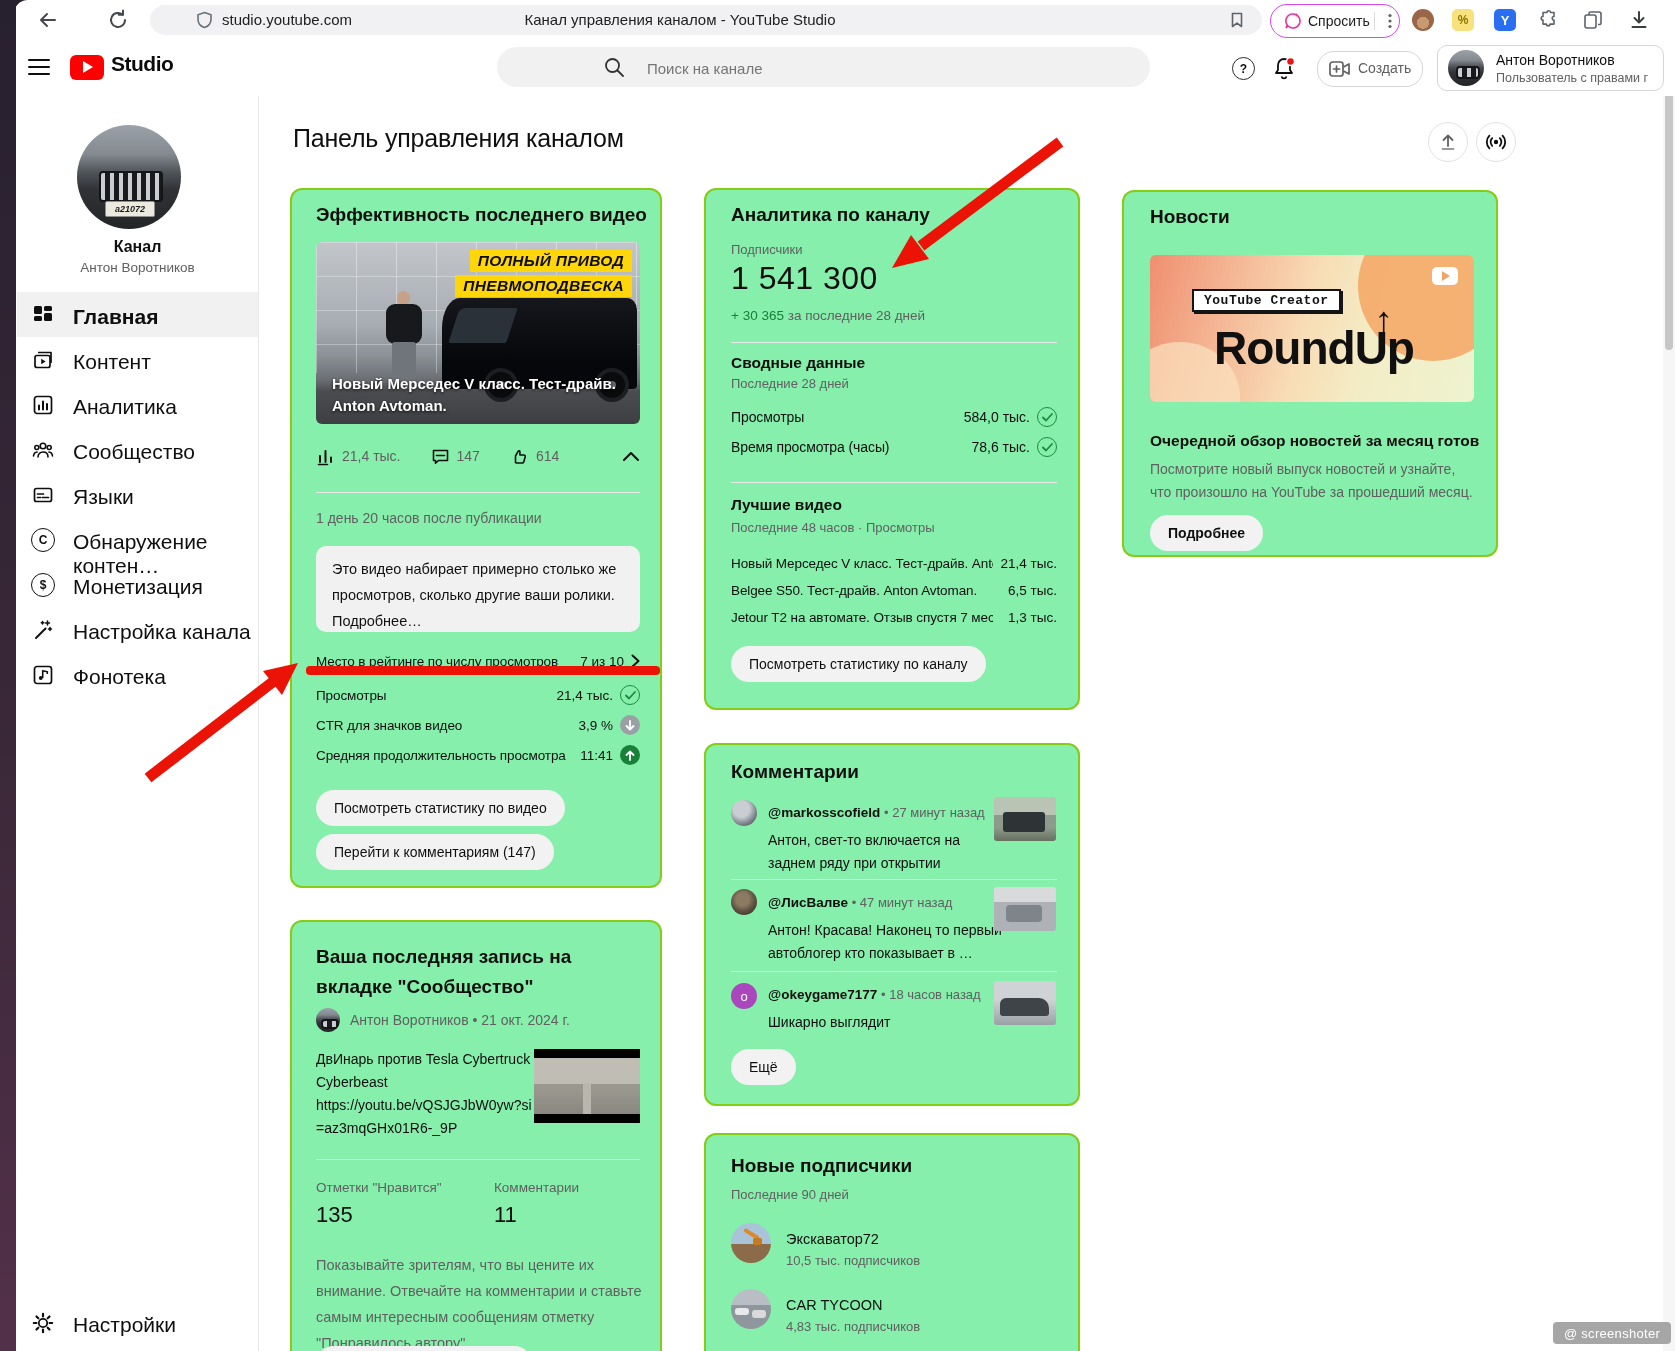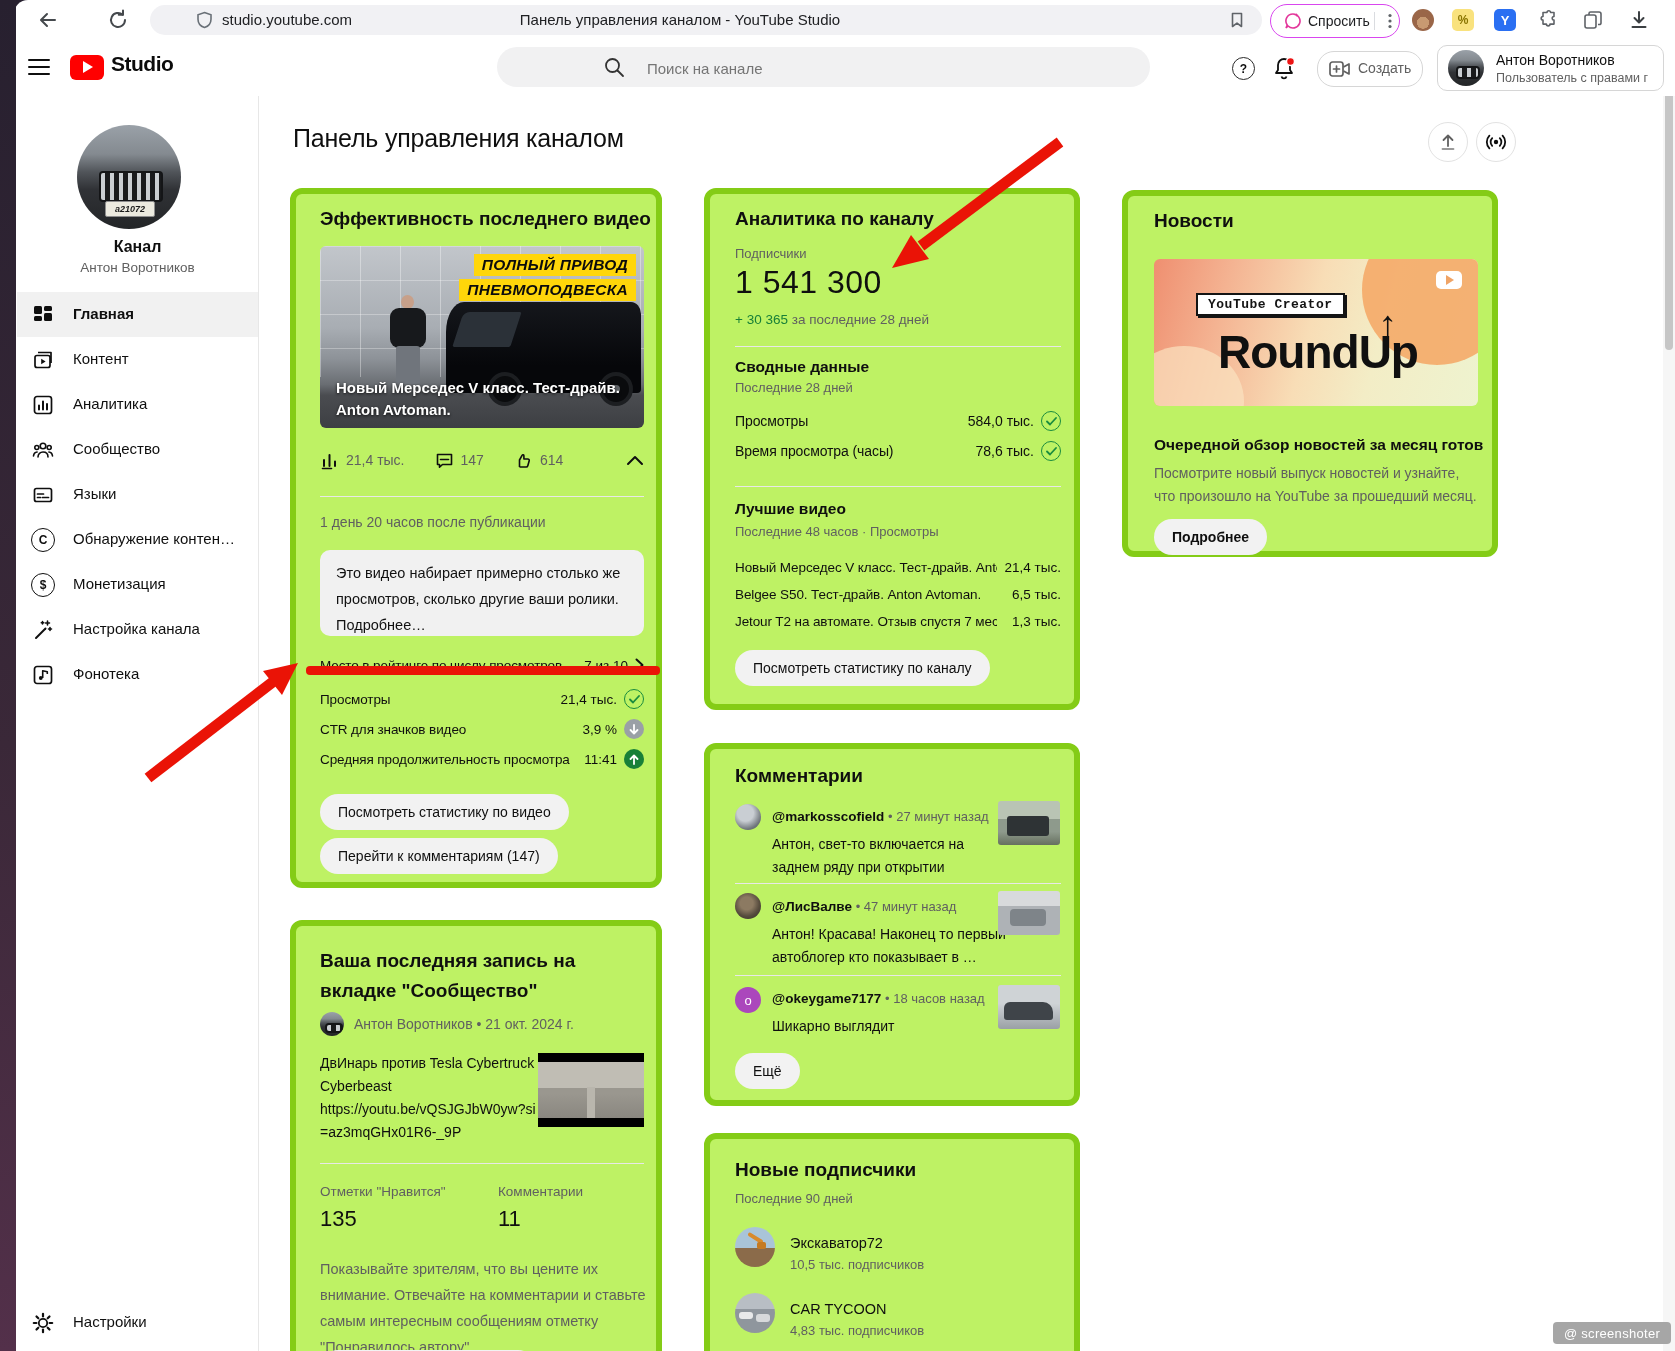--- a/index.html
+++ b/index.html
@@ -28,30 +28,30 @@
   #createbtn{left:1317px;top:51px;width:104px;height:34px;border:1px solid #d6d6d6;border-radius:17px;background:#fff;color:#606060;}
   #userchip{left:1437px;top:45px;width:225px;height:44px;border:1px solid #d6d6d6;border-radius:10px;background:#fff;overflow:hidden;}
   
   #side-sep{left:258px;top:96px;width:1px;height:1255px;background:#e7e7e7;}
   .jeep{border-radius:50%;overflow:hidden;background:linear-gradient(180deg,#9aa1a8 0%,#848a90 28%,#51555a 45%,#303236 62%,#232527 100%);}
   .jeep .grille{position:absolute;left:21%;top:44%;width:58%;height:26%;border-radius:4px;
       background:repeating-linear-gradient(90deg,#caced2 0 4px,#191a1c 4px 9px);border:2px solid #141517;}
   .jeep .plate{position:absolute;left:27%;top:73%;width:46%;height:14%;background:#eceadf;border:1px solid #8d8d8d;border-radius:2px;
       display:flex;align-items:center;justify-content:center;font-weight:700;font-style:italic;color:#1c1c1c;}
   .navitem{left:17px;width:241px;height:45px;}
-  .navlabel{position:absolute;left:56px;top:13px;font-size:15px;color:#0f0f0f;}
+  .navlabel{position:absolute;left:56px;top:13px;font-size:21px;color:#0f0f0f;}
   .navic{position:absolute;left:14px;top:11px;width:24px;height:24px;color:#0f0f0f;}
   .glyphic{border:1.8px solid #0f0f0f;border-radius:50%;box-sizing:border-box;display:flex;align-items:center;justify-content:center;
       font-size:12px;font-weight:700;color:#0f0f0f;}
   
   #pagetitle{left:293px;top:124px;font-size:25px;font-weight:400;letter-spacing:-0.2px;}
   .circbtn{width:38px;height:38px;border-radius:50%;border:1px solid #e2e2e2;background:#fff;display:flex;align-items:center;justify-content:center;}
   #scroll-track{left:1663px;top:41px;width:12px;height:1310px;background:#f6f6f6;}
   #scroll-thumb{left:1665px;top:60px;width:8px;height:290px;border-radius:4px;background:#c6c6c6;}
-  .card{position:absolute;background:#bef264;border:6px solid #84cc16;border-radius:12px;box-sizing:border-box;}
+  .card{position:absolute;background:#86efac;border:2px solid #84cc16;border-radius:12px;box-sizing:border-box;}
   .ctitle{position:absolute;left:24px;font-size:19px;font-weight:700;}
   .grey{color:#606060;}
   .divider{position:absolute;height:1px;background:#e8e8e8;}
   .pill{position:absolute;height:36px;line-height:36px;border-radius:18px;background:#f2f2f2;padding:0 18px;
         font-size:14px;font-weight:500;color:#0f0f0f;white-space:nowrap;}
   .mrow{position:absolute;left:24px;width:324px;height:22px;display:flex;align-items:center;justify-content:space-between;}
   .mrow .lbl{font-size:13.5px;white-space:nowrap;letter-spacing:-0.1px;}
   .mrow .val{display:flex;align-items:center;gap:7px;font-size:13.5px;white-space:nowrap;}
   .indic{width:20px;height:20px;border-radius:50%;display:flex;align-items:center;justify-content:center;flex:0 0 20px;}
   
@@ -109,21 +109,21 @@
   <svg class="abs tool-ic" style="left:106px;top:8px;z-index:5" width="24" height="24" viewBox="0 0 24 24">
       <path d="M19 12a7 7 0 1 1-2.3-5.2" fill="none" stroke="currentColor" stroke-width="2" stroke-linecap="round"></path>
       <path d="M17 2.5v4.3h-4.3" fill="none" stroke="currentColor" stroke-width="2" stroke-linecap="round" stroke-linejoin="round"></path>
     </svg>
 
   <div class="abs" id="urlbar"></div>
   <svg class="abs" style="left:196px;top:11px;z-index:5" width="17" height="18" viewBox="0 0 17 18">
       <path d="M8.5 1.5l6.5 2.3v4.4c0 4.2-2.8 7.1-6.5 8.3C4.8 15.3 2 12.4 2 8.2V3.8z" fill="none" stroke="#697077" stroke-width="1.6"></path>
     </svg>
   <div class="abs" id="url-text">studio.youtube.com</div>
-  <div class="abs" id="tab-title">Панель управления каналом - YouTube Studio</div>
+  <div class="abs" id="tab-title">Канал управления каналом - YouTube Studio</div>
   <svg class="abs" style="left:1228px;top:11px;z-index:5" width="18" height="18" viewBox="0 0 18 18">
       <path d="M4.5 2.5h9v13l-4.5-3.4-4.5 3.4z" fill="none" stroke="#5f6368" stroke-width="1.6" stroke-linejoin="round"></path>
     </svg>
 
   <div class="abs" id="askbtn">
     <svg class="abs" style="left:13px;top:7px" width="18" height="18" viewBox="0 0 18 18">
         <path d="M9 2a7 7 0 1 1-4.9 12L2 16l1.2-3A7 7 0 0 1 9 2z" fill="none" stroke="#e3379b" stroke-width="1.6"></path>
         <path d="M12.5 1l.5 1.5L14.5 3l-1.5.5-.5 1.5-.5-1.5L10.5 3l1.5-.5z" fill="#e3379b"></path>
       </svg>
     <span class="abs" style="left:37px;top:8px;font-size:14px;color:#202124">Спросить</span>

